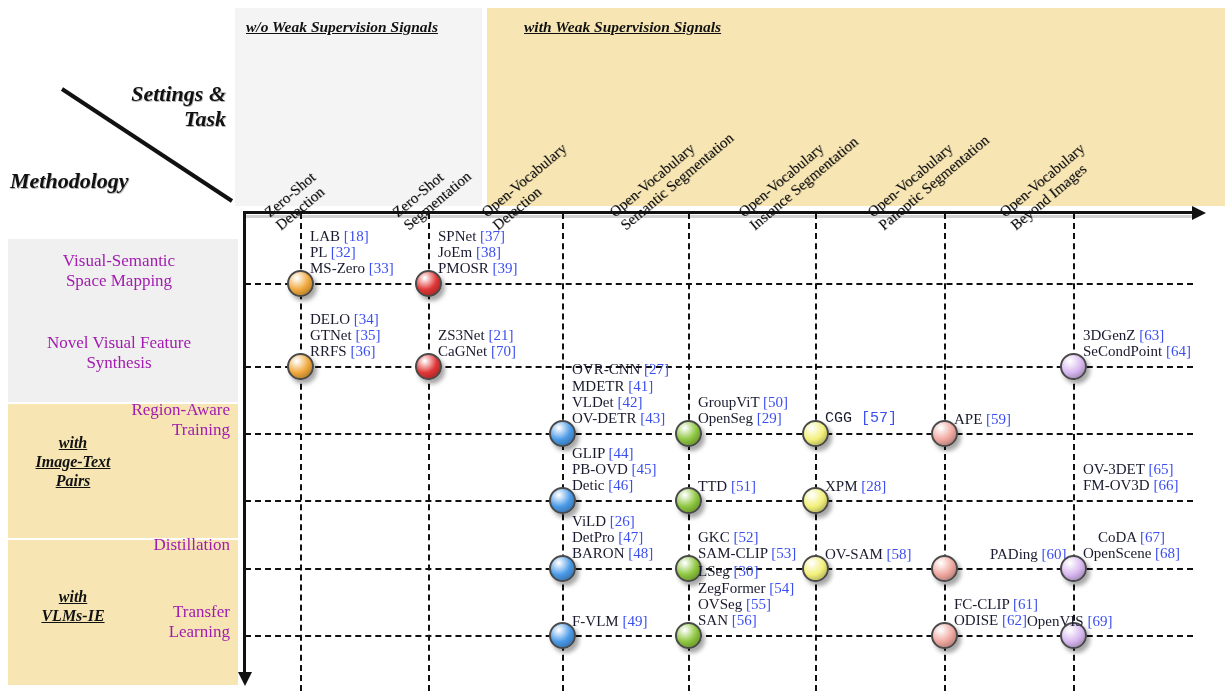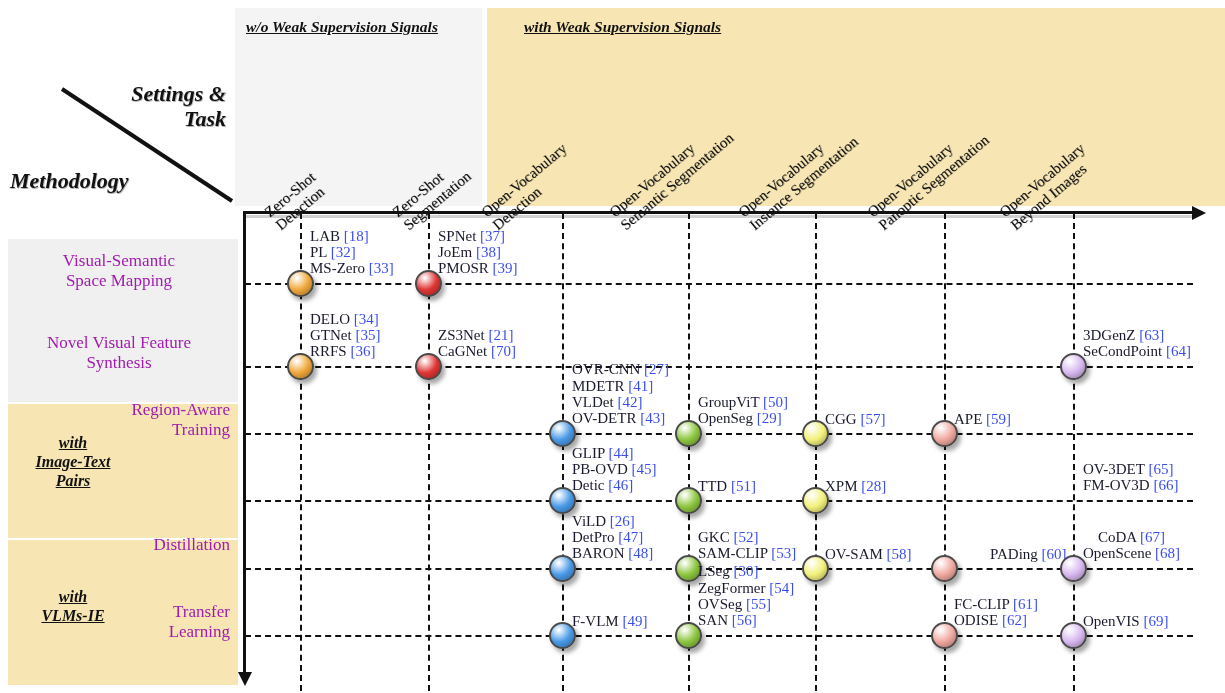--- a/index.html
+++ b/index.html
@@ -274,21 +274,21 @@
         <div><span>SAM-CLIP</span><span class="ref"> [53]</span></div>
       </div>
       <div class="node" style="left: 674.5px; top: 621.5px; background: radial-gradient(circle at 34% 26%, rgb(255, 255, 255) 2%, rgb(141, 198, 63) 52%, rgb(87, 123, 39) 100%);"></div>
       <div class="entry" style="left: 698px; top: 563.4px;">
         <div><span>LSeg</span><span class="ref"> [30]</span></div>
         <div><span>ZegFormer</span><span class="ref"> [54]</span></div>
         <div><span>OVSeg</span><span class="ref"> [55]</span></div>
         <div><span>SAN</span><span class="ref"> [56]</span></div>
       </div>
       <div class="node" style="left: 801.5px; top: 419.5px; background: radial-gradient(circle at 34% 26%, rgb(255, 255, 255) 2%, rgb(242, 240, 122) 52%, rgb(150, 149, 76) 100%);"></div>
-      <div class="entry" style="left: 825px; top: 410.6px;">
+      <div class="entry" style="left: 825px; top: 410.6px; font-family: Liberation Mono, monospace;">
         <div><span>CGG</span><span class="ref"> [57]</span></div>
       </div>
       <div class="node" style="left: 801.5px; top: 486.5px; background: radial-gradient(circle at 34% 26%, rgb(255, 255, 255) 2%, rgb(242, 240, 122) 52%, rgb(150, 149, 76) 100%);"></div>
       <div class="entry" style="left: 825px; top: 452px; margin-top: 26px;">
         <div><span>XPM</span><span class="ref"> [28]</span></div>
       </div>
       <div class="node" style="left: 801.5px; top: 554.5px; background: radial-gradient(circle at 34% 26%, rgb(255, 255, 255) 2%, rgb(242, 240, 122) 52%, rgb(150, 149, 76) 100%);"></div>
       <div class="entry" style="left: 825px; top: 545.6px;">
         <div><span>OV-SAM</span><span class="ref"> [58]</span></div>
       </div>
@@ -313,18 +313,18 @@
       <div class="entry" style="left: 1083px; top: 461.2px;">
         <div><span>OV-3DET</span><span class="ref"> [65]</span></div>
         <div><span>FM-OV3D</span><span class="ref"> [66]</span></div>
       </div>
       <div class="node" style="left: 1059.5px; top: 554.5px; background: radial-gradient(circle at 34% 26%, rgb(255, 255, 255) 2%, rgb(216, 184, 240) 52%, rgb(134, 114, 149) 100%);"></div>
       <div class="entry" style="left: 1083px; top: 529.2px; text-align: center;">
         <div><span>CoDA</span><span class="ref"> [67]</span></div>
         <div><span>OpenScene</span><span class="ref"> [68]</span></div>
       </div>
       <div class="node" style="left: 1059.5px; top: 621.5px; background: radial-gradient(circle at 34% 26%, rgb(255, 255, 255) 2%, rgb(216, 184, 240) 52%, rgb(134, 114, 149) 100%);"></div>
-      <div class="entry" style="left: 1083px; top: 612.6px;">
+      <div class="entry" style="left: 1027px; top: 612.6px;">
         <div><span>OpenVIS</span><span class="ref"> [69]</span></div>
       </div>
     </div>
 
 </div>
 
 </body></html>

